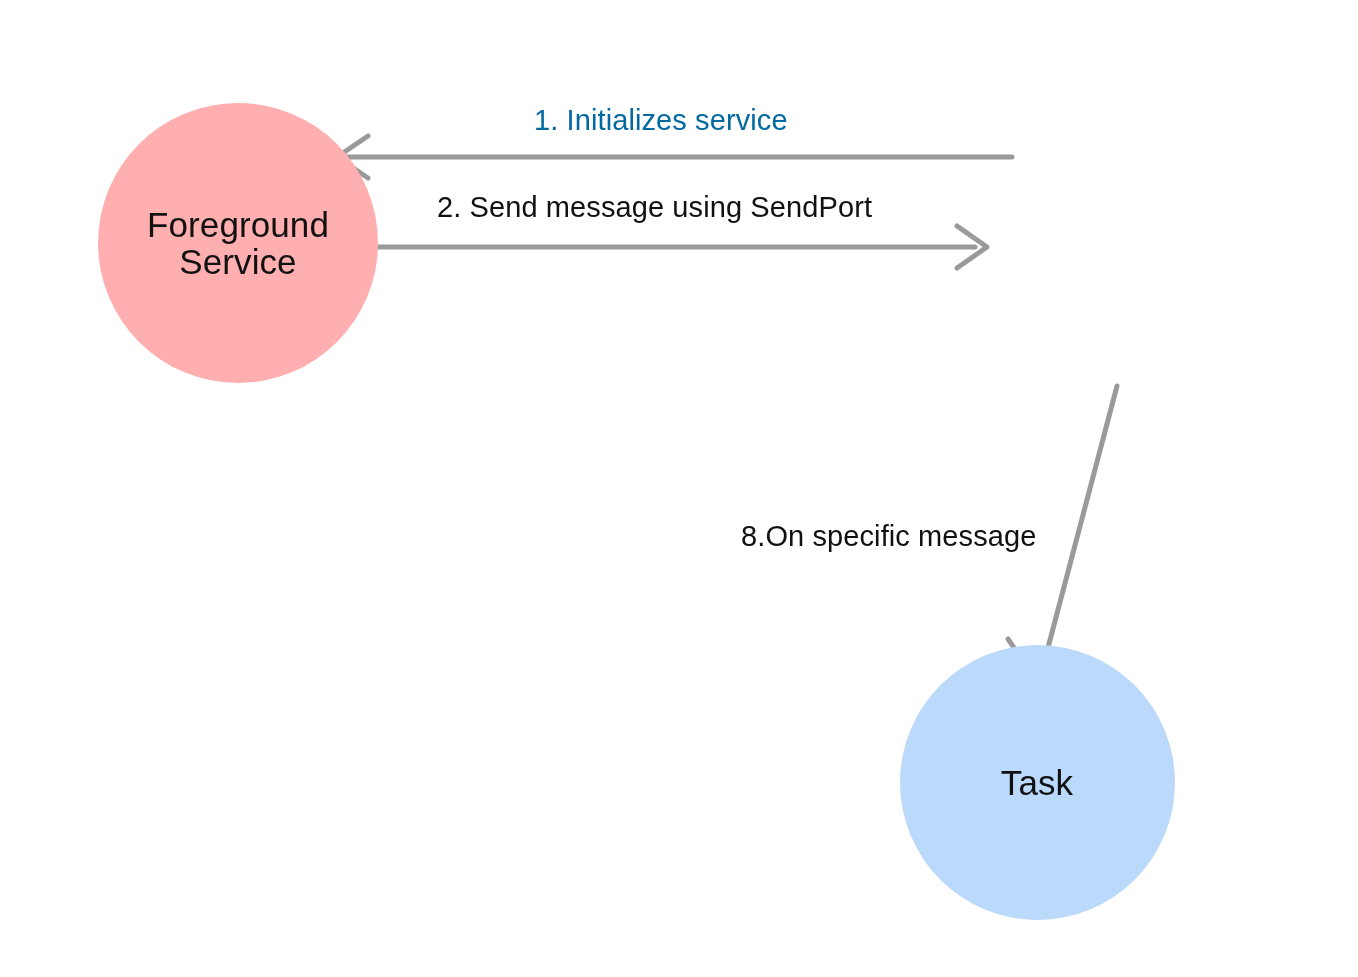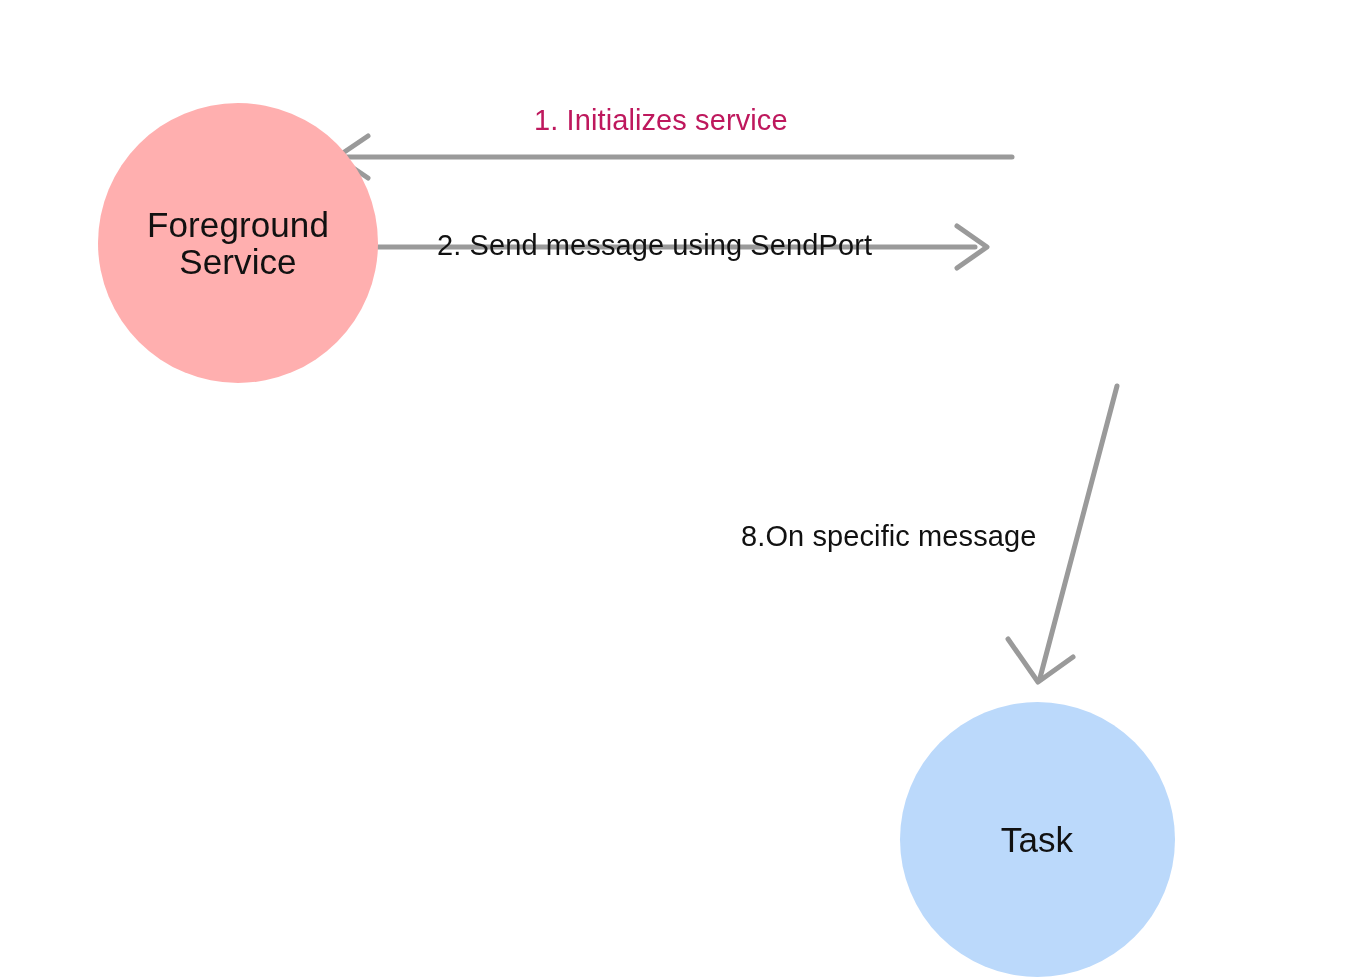--- a/index.html
+++ b/index.html
@@ -75,23 +75,23 @@
       <polyline points="1008,639 1038,682 1073,657" fill="none" stroke="#9a9a9a" stroke-width="5" stroke-linecap="round" stroke-linejoin="round"></polyline>
     </g>
   </svg>
 
   <div class="node" id="node-foreground-service" style="left: 98px; top: 103px; width: 280px; height: 280px; background: rgb(255, 175, 175);">
     <span class="node-label">Foreground
 Service</span>
   </div>
 
 
-  <div class="node" id="node-task" style="left: 899.5px; top: 702px; width: 275px; height: 275px; background: rgb(187, 217, 251);">
+  <div class="node" id="node-task" style="left: 899.5px; top: 645px; width: 275px; height: 275px; background: rgb(187, 217, 251);">
     <span class="node-label">Task</span>
   </div>
 
-  <div class="edge-label" id="label-initializes-service" style="left: 534px; top: 103px; color: #be185d;">1. Initializes service</div>
+  <div class="edge-label" id="label-initializes-service" style="left: 534px; top: 103px; color: #0369a1;">1. Initializes service</div>
 
-  <div class="edge-label" id="label-send-message" style="left: 437px; top: 190px; color: rgb(17, 17, 17); margin-top: 38px;">2. Send message using SendPort</div>
+  <div class="edge-label" id="label-send-message" style="left: 437px; top: 190px; color: rgb(17, 17, 17);">2. Send message using SendPort</div>
 
   <div class="edge-label" id="label-on-specific-message" style="left: 741px; top: 519px; color: rgb(17, 17, 17);">8.On specific message</div>
 
 </div>
 
 </body></html>

